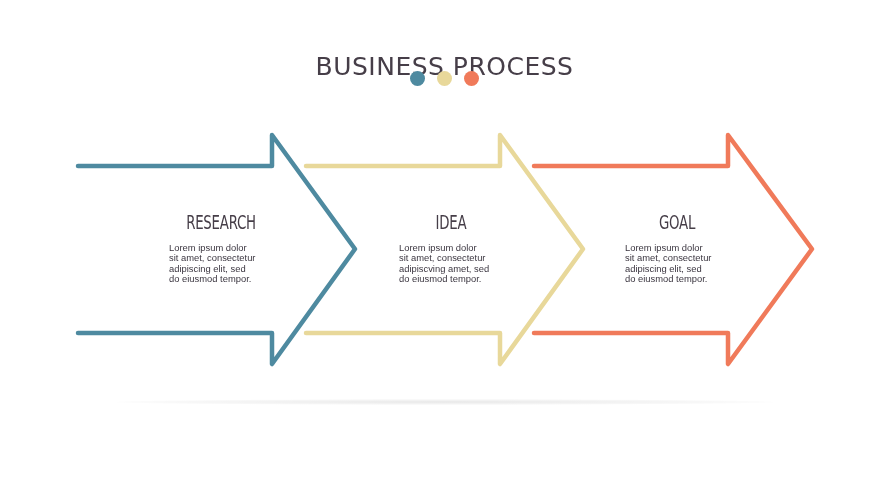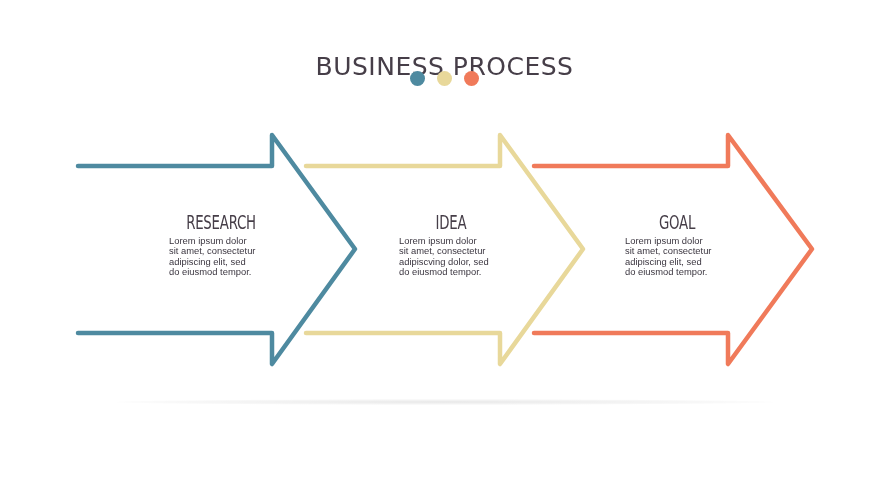--- a/index.html
+++ b/index.html
@@ -3,21 +3,21 @@
   <meta charset="utf-8">
   <style>
     html, body { margin: 0; padding: 0; background: #ffffff; }
     body { width: 889px; height: 500px; position: relative; overflow: hidden; font-family: "DejaVu Sans", sans-serif; }
     .title { position: absolute; left: 0; top: 24px; width: 889px; text-align: center; font-family: "DejaVu Sans", sans-serif; font-size: 25px; letter-spacing: 0.5px; color: #463e48; margin-top: 28px; }
     .dots { position: absolute; top: 71px; left: 0; width: 889px; display: flex; justify-content: center; gap: 12px; }
     .dot { width: 15px; height: 15px; border-radius: 50%; }
     svg.arrows { position: absolute; left: 0; top: 0; }
     .step { position: absolute; top: 211px; width: 120px; }
     .step-title { font-family: "DejaVu Sans Condensed", "DejaVu Sans", sans-serif; font-stretch: condensed; font-size: 19px; color: #463e48; text-align: center; transform: scaleX(0.78); transform-origin: center; letter-spacing: -0.3px; }
-    .step-text { margin-top: 3px; font-family: "Liberation Sans", sans-serif; font-size: 9.4px; line-height: 10.4px; color: #3b3640; text-align: left; padding-left: 8px; }
+    .step-text { margin-top: 10px; font-family: "Liberation Sans", sans-serif; font-size: 9.4px; line-height: 10.4px; color: #3b3640; text-align: left; padding-left: 8px; }
     .shadow { position: absolute; left: 115px; top: 399px; width: 660px; height: 6px; border-radius: 50%; background: radial-gradient(ellipse at center, rgba(0,0,0,0.09) 0%, rgba(0,0,0,0.03) 55%, rgba(0,0,0,0) 75%); }
   </style>
 </head>
 <body>
 
 <div class="title">BUSINESS PROCESS</div>
 
 <div class="dots">
   <div class="dot" style="background:#4e8aa0"></div>
   <div class="dot" style="background:#e8d89a"></div>
@@ -40,21 +40,21 @@
     <div>adipiscing elit, sed</div>
     <div>do eiusmod tempor.</div>
   </div>
 </div>
 
 <div class="step" style="left:391px">
   <div class="step-title">IDEA</div>
   <div class="step-text">
     <div>Lorem ipsum dolor</div>
     <div>sit amet, consectetur</div>
-    <div>adipiscving dolor, sed</div>
+    <div>adipiscving amet, sed</div>
     <div>do eiusmod tempor.</div>
   </div>
 </div>
 
 <div class="step" style="left:617px">
   <div class="step-title">GOAL</div>
   <div class="step-text">
     <div>Lorem ipsum dolor</div>
     <div>sit amet, consectetur</div>
     <div>adipiscing elit, sed</div>

